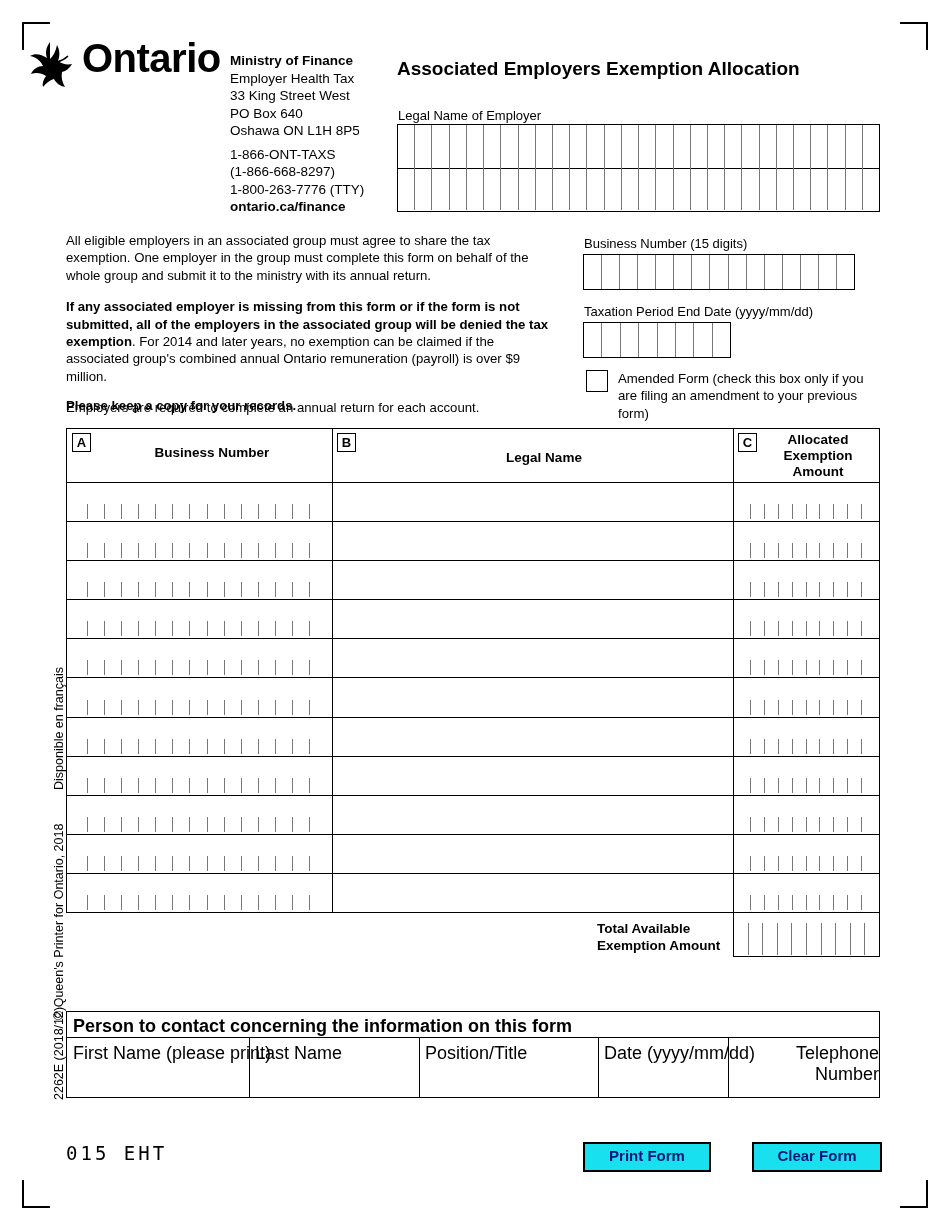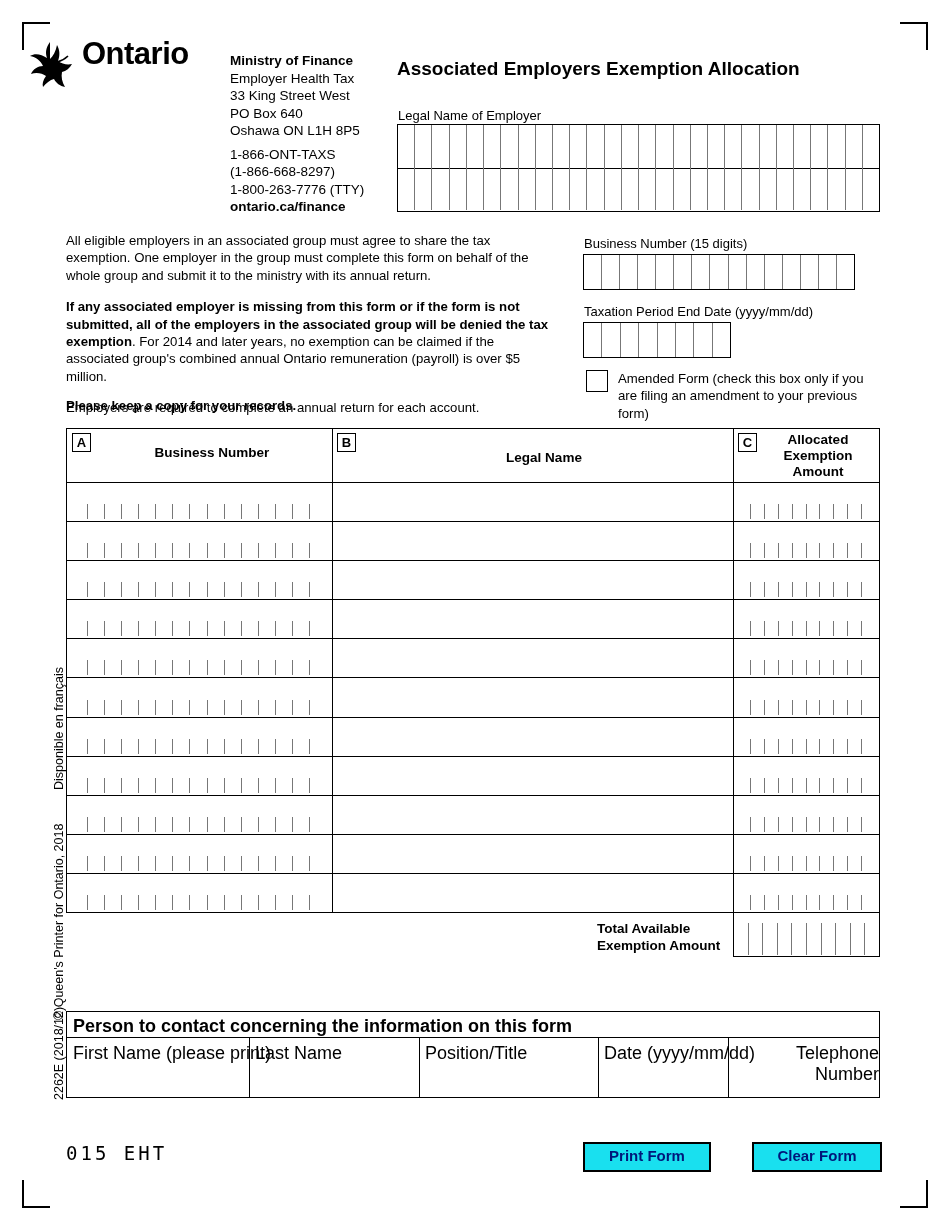--- a/index.html
+++ b/index.html
@@ -45,21 +45,21 @@
     position: absolute;
     left: 3px;
     top: 6px;
     width: 46px;
     height: 48px;
   }
   .ontario-word {
     position: absolute;
     left: 58px;
     top: 2px;
-    font-size: 31px;
+    font-size: 40px;
     font-weight: bold;
     letter-spacing: -0.5px;
     font-family: "Liberation Sans", sans-serif;
   }
 
   .ministry-block {
     position: absolute;
     left: 230px;
     top: 52px;
     width: 160px;
@@ -409,21 +409,21 @@
         <div class="tick" style="flex: 1 1 0px;"></div>
         <div class="tick" style="flex: 1 1 0px;"></div>
         <div class="tick" style="flex: 1 1 0px;"></div>
         <div class="tick" style="flex: 1 1 0px;"></div>
         <div class="tick" style="flex: 1 1 0px;"></div>
       </div>
   </div>
 
   <div class="body-text">
     <p>All eligible employers in an associated group must agree to share the tax exemption. One employer in the group must complete this form on behalf of the whole group and submit it to the ministry with its annual return.</p>
-    <p><span class="b">If any associated employer is missing from this form or if the form is not submitted, all of the employers in the associated group will be denied the tax exemption</span><span>. For 2014 and later years, no exemption can be claimed if the associated group's combined annual Ontario remuneration (payroll) is over $5 million.</span></p>
+    <p><span class="b">If any associated employer is missing from this form or if the form is not submitted, all of the employers in the associated group will be denied the tax exemption</span><span>. For 2014 and later years, no exemption can be claimed if the associated group's combined annual Ontario remuneration (payroll) is over $9 million.</span></p>
     <p>Employers are required to complete an annual return for each account.</p>
   </div>
   <div class="keep-copy">Please keep a copy for your records.</div>
 
   <div class="bn-label">Business Number (15 digits)</div>
   <div class="bn-box">
     <div class="comb" id="bn-comb" style="left:0;top:0;width:270px;height:34px;">
         <div class="tick" style="flex: 1 1 0px;"></div>
         <div class="tick" style="flex: 1 1 0px;"></div>
         <div class="tick" style="flex: 1 1 0px;"></div>

